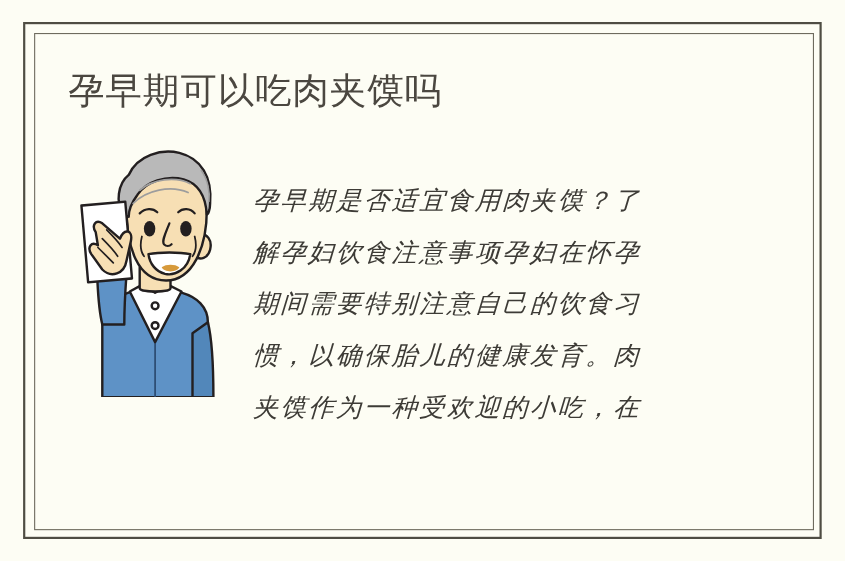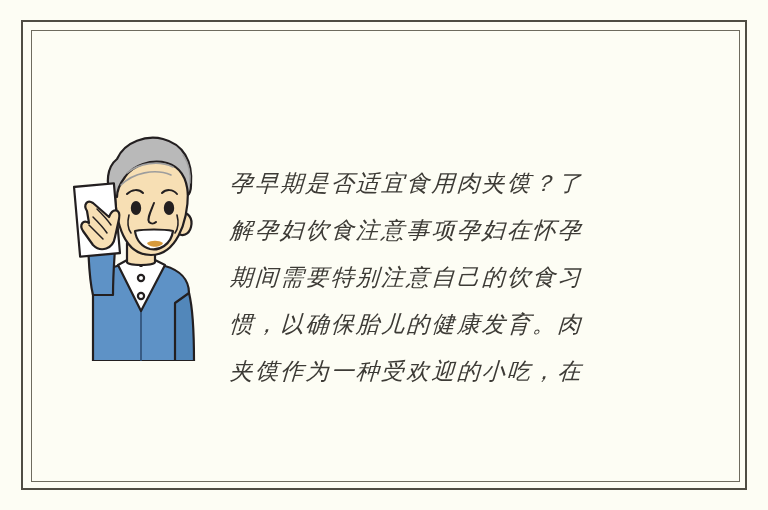--- a/index.html
+++ b/index.html
@@ -103,20 +103,21 @@
   }
 </style>
 </head>
 <body>
 
 <div class="page">
 
   <div class="frame-outer"></div>
   <div class="frame-inner"></div>
 
+  <div class="title">孕早期可以吃肉夹馍吗</div>
 
   <div class="content">
 
     <div class="illustration">
       <svg viewBox="0 0 150 228" xmlns="http://www.w3.org/2000/svg">
         <g stroke="#231f20" stroke-width="2.2" stroke-linejoin="round" stroke-linecap="round">
 
           <path d="M38 228 L38 160 C38 146 48 137 62 133
                    L90 126 L110 133 C124 137 134 146 134 160 L134 228 Z" fill="#5e92c6"></path>
 

